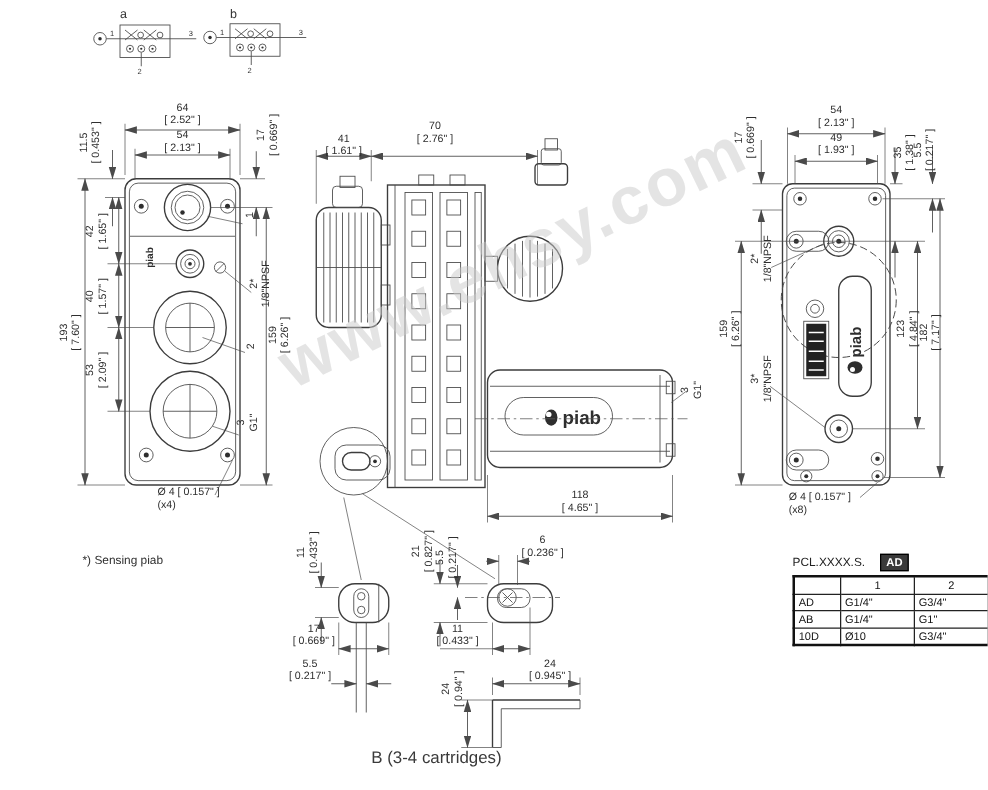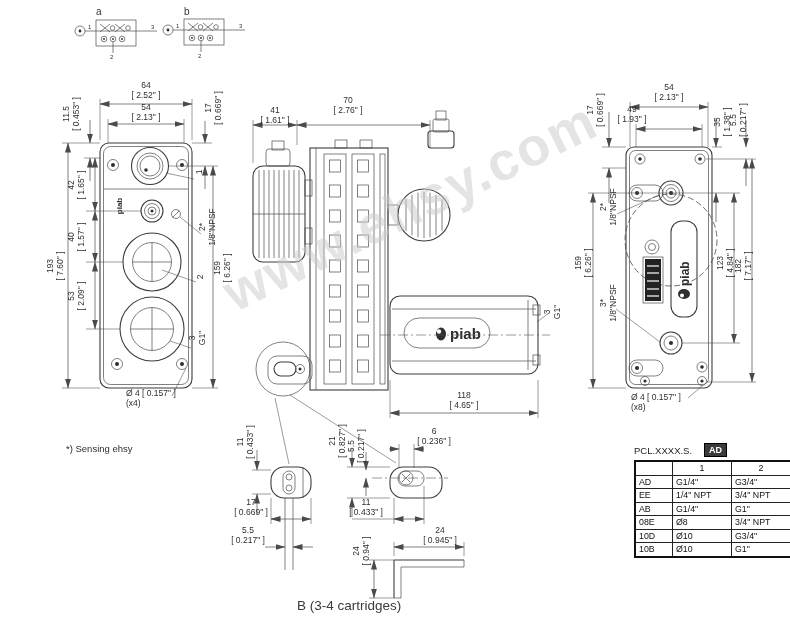--- a/index.html
+++ b/index.html
@@ -430,21 +430,21 @@
   </div>
 <div class="vdim" style="left:553px;top:312px">
   <span>3</span>
     <span>G1"</span>
   </div>
 
 <div class="hdim" style="left:669px;top:93px">
   <span>54</span>
     <span>[ 2.13" ]</span>
   </div>
-<div class="hdim" style="left:632px;top:115px">
+<div class="hdim" style="left:669px;top:115px">
   <span>49</span>
     <span>[ 1.93" ]</span>
   </div>
 <div class="vdim" style="left:596px;top:110px">
   <span>17</span>
     <span>[ 0.669" ]</span>
   </div>
 <div class="vdim" style="left:723px;top:122px">
   <span>35</span>
     <span>[ 1.38" ]</span>
@@ -509,21 +509,21 @@
 <div class="vdim" style="left:362px;top:551px">
   <span>24</span>
     <span>[ 0.94" ]</span>
   </div>
 <div class="hdim" style="left:440px;top:536px">
   <span>24</span>
     <span>[ 0.945" ]</span>
   </div>
 
 <div class="note" style="left:66px;top:443px;font-size:9.5px">
-  <span>*) Sensing ehsy</span>
+  <span>*) Sensing piab</span>
   </div>
 <div class="caption">B (3-4 cartridges)</div>
 
 <div class="cfg">
   <div class="cfg-title">
     <span>PCL.XXXX.S.</span>
     <span class="badge">AD</span>
   </div>
   <table class="grid">
     <thead>
@@ -533,39 +533,24 @@
         <th>2</th>
       </tr>
     </thead>
     <tbody>
         <tr>
           <td>AD</td>
           <td>G1/4"</td>
           <td>G3/4"</td>
         </tr>
         <tr>
-          <td>EE</td>
-          <td>1/4" NPT</td>
-          <td>3/4" NPT</td>
-        </tr>
-        <tr>
           <td>AB</td>
           <td>G1/4"</td>
           <td>G1"</td>
-        </tr>
-        <tr>
-          <td>08E</td>
-          <td>Ø8</td>
-          <td>3/4" NPT</td>
         </tr>
         <tr>
           <td>10D</td>
           <td>Ø10</td>
           <td>G3/4"</td>
         </tr>
-        <tr>
-          <td>10B</td>
-          <td>Ø10</td>
-          <td>G1"</td>
-        </tr>
       </tbody>
   </table>
 </div>
 
 </body></html>

